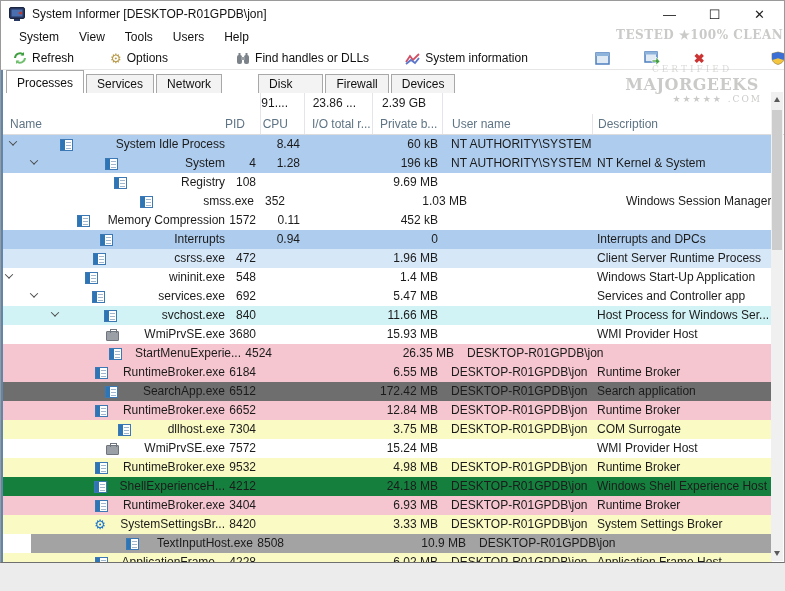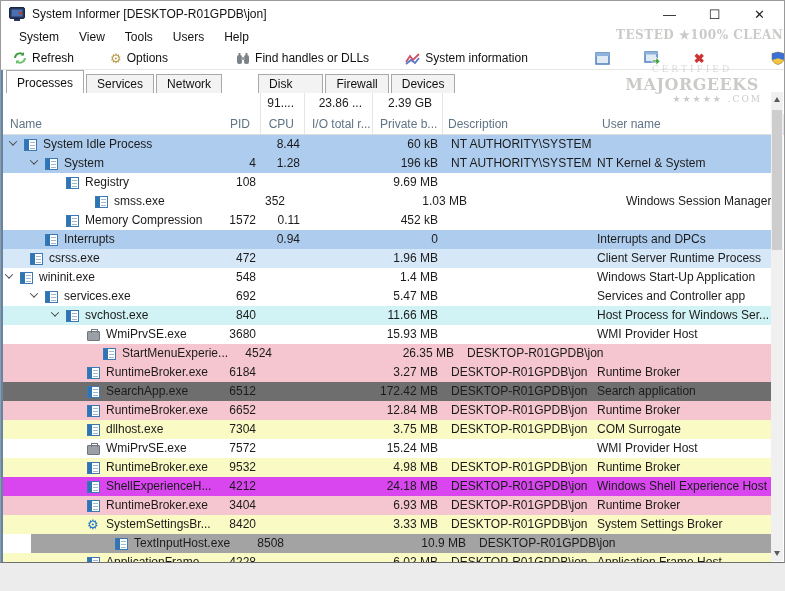--- a/index.html
+++ b/index.html
@@ -55,28 +55,28 @@
   .tab.active { height:23px; padding-top:5px; background:#fff; position:relative; z-index:2; }
   .tab.wide { padding-right:30px;margin-left:34px; }
   
   .grid { display:grid; grid-template-columns:222px 36px 44px 68px 70px 150px 1fr; }
   .hdr-area { background:#fff; border-left:2px solid #5f87ae; flex:none; }
   .hdr-row { height:21px; line-height:21px; }
   .hc { overflow:hidden; white-space:nowrap; border-right:1px solid #e4e4ea; }
   .hc.noline { border-right:none; }
   .hdr-label { color:#5f7484; }
   .hdr-total { color:#1b1b1b; }
-  .tr-right { text-align:right; padding-right:10px; }
+  .tr-right { text-align:right; padding-right:16px; }
   .tl-left { text-align:left; padding-left:7px; }
   .hdr-labels { border-bottom:1px solid #dcdcdc; }
   
   .list { flex:1; overflow:hidden; border-left:2px solid #5f87ae; background:#fff; margin-right:12px; }
   .row { height:19px; line-height:19px; cursor:default; }
   .cell { overflow:hidden; white-space:nowrap; }
-  .name-cell { display:flex; align-items:center; }
+  .name-cell { display:flex; align-items:center;justify-content:space-between; }
   .num { text-align:right; padding-right:5px; }
   .user-cell { padding-left:8px; }
   .desc-cell { padding-left:4px; }
   .chev { width:6px; height:6px; border-right:1.6px solid #4a4a4a; border-bottom:1.6px solid #4a4a4a;
           transform:rotate(45deg) translate(-1px,-1px); margin:0 8px 3px 2px; flex:none; }
   .chev-spacer { width:16px; flex:none; }
   .icon-app { width:13px; height:12px; border:1px solid #3c78b4; background:linear-gradient(to right,#2e75b6 0 4px,#ffffff 4px);
               margin-right:6px; flex:none; position:relative; }
   .icon-app::after { content:""; position:absolute; left:5px; right:1px; top:2px; height:7px;
               background:repeating-linear-gradient(#9fb6cc 0 1px, transparent 1px 3px); }
@@ -222,22 +222,22 @@
       <div class="hc hdr-total tr-right">2.39 GB</div>
       <div class="hc noline"></div>
       <div class="hc noline"></div>
     </div>
     <div class="grid hdr-row hdr-labels">
       <div class="hc noline hdr-label tl-left">Name</div>
       <div class="hc hdr-label tr-right">PID</div>
       <div class="hc hdr-label tr-right">CPU</div>
       <div class="hc hdr-label tl-left">I/O total r...</div>
       <div class="hc hdr-label tl-left">Private b...</div>
+      <div class="hc hdr-label tl-left" style="padding-left:9px;">User name</div>
       <div class="hc noline hdr-label tl-left" style="padding-left:5px;">Description</div>
-      <div class="hc hdr-label tl-left" style="padding-left:9px;">User name</div>
     </div>
   </div>
 
   <div class="list">
       <div class="grid row" style="background: rgb(174, 205, 238);">
         <div class="cell name-cell" style="padding-left: 5px;">
           <span class="chev"></span>
           <span class="icon-app"></span>
           <span>System Idle Process</span>
         </div>
@@ -393,21 +393,21 @@
       </div>
       <div class="grid row" style="background: rgb(246, 198, 208);">
         <div class="cell name-cell" style="padding-left: 68px;">
           <span class="chev-spacer"></span>
           <span class="icon-app"></span>
           <span>RuntimeBroker.exe</span>
         </div>
         <div class="cell num">6184</div>
         <div class="cell num"></div>
         <div class="cell num"></div>
-        <div class="cell num">3.27 MB</div>
+        <div class="cell num">6.55 MB</div>
         <div class="cell user-cell">DESKTOP-R01GPDB\jon</div>
         <div class="cell desc-cell">Runtime Broker</div>
       </div>
       <div class="grid row" style="background: rgb(110, 110, 110);">
         <div class="cell name-cell" style="padding-left: 68px;">
           <span class="chev-spacer"></span>
           <span class="icon-app"></span>
           <span>SearchApp.exe</span>
         </div>
         <div class="cell num">6512</div>
@@ -462,21 +462,21 @@
           <span class="icon-app"></span>
           <span>RuntimeBroker.exe</span>
         </div>
         <div class="cell num">9532</div>
         <div class="cell num"></div>
         <div class="cell num"></div>
         <div class="cell num">4.98 MB</div>
         <div class="cell user-cell">DESKTOP-R01GPDB\jon</div>
         <div class="cell desc-cell">Runtime Broker</div>
       </div>
-      <div class="grid row" style="background: #d946ef;">
+      <div class="grid row" style="background: #15803d;">
         <div class="cell name-cell" style="padding-left: 68px;">
           <span class="chev-spacer"></span>
           <span class="icon-app"></span>
           <span>ShellExperienceH...</span>
         </div>
         <div class="cell num">4212</div>
         <div class="cell num"></div>
         <div class="cell num"></div>
         <div class="cell num">24.18 MB</div>
         <div class="cell user-cell">DESKTOP-R01GPDB\jon</div>

